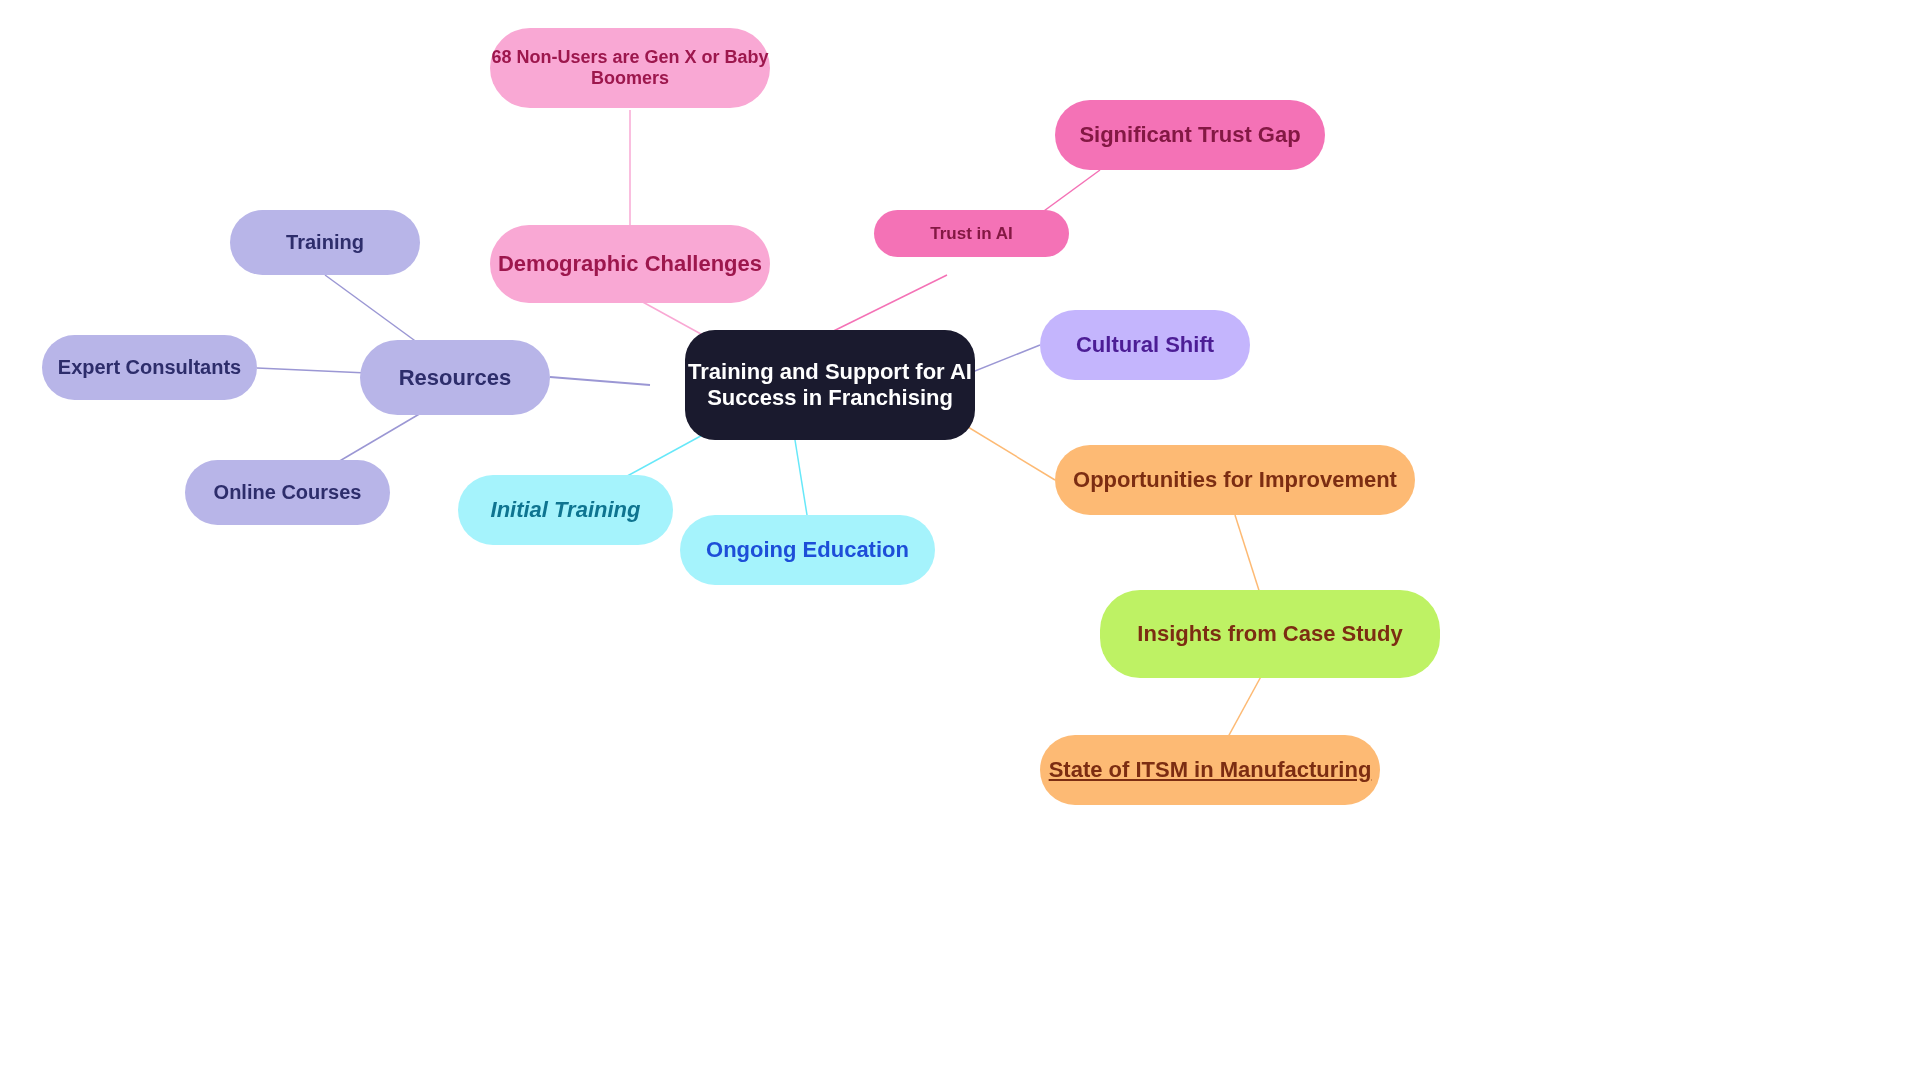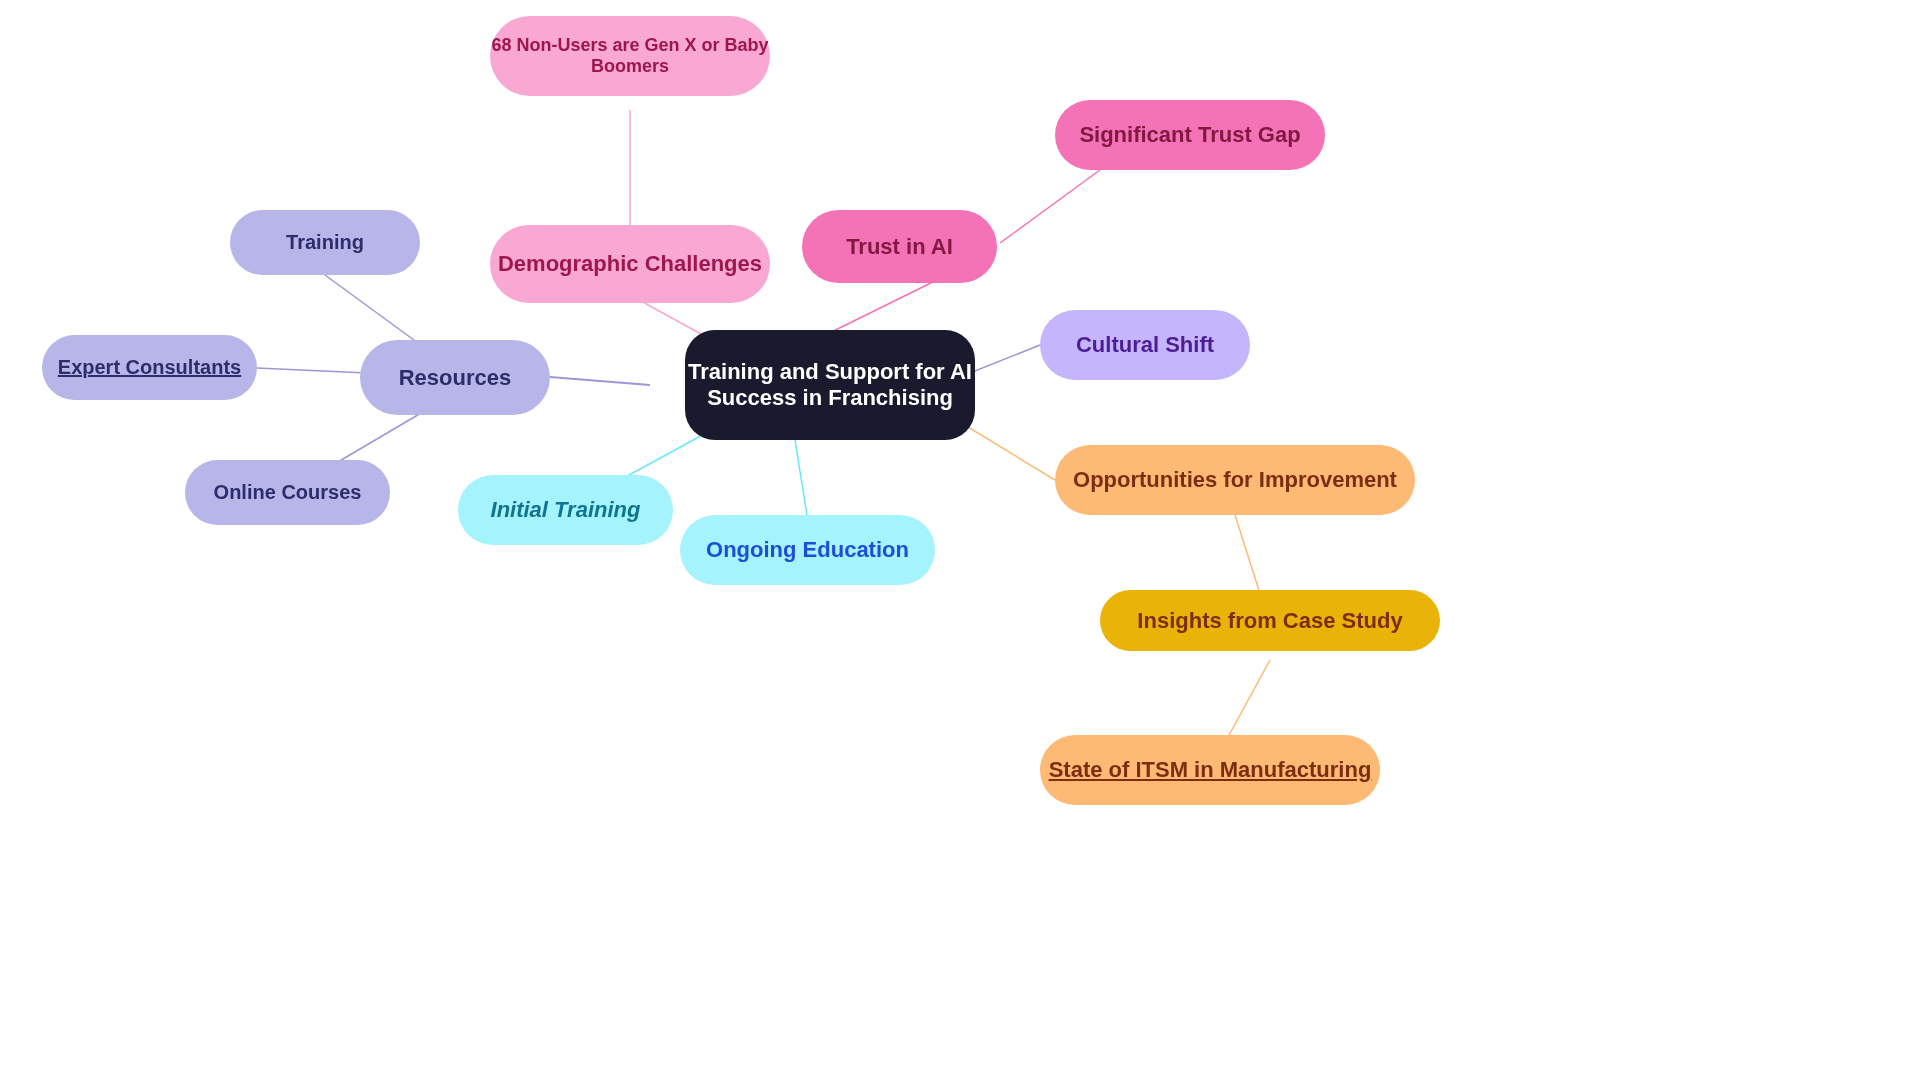--- a/index.html
+++ b/index.html
@@ -62,21 +62,20 @@
     }
     
     .node-expert {
       background: #b8b5e8;
       color: #2d2d6b;
       font-size: 20px;
       width: 215px;
       height: 65px;
       left: 42px;
       top: 335px;
-      text-decoration: underline;
     }
     
     .node-online {
       background: #b8b5e8;
       color: #2d2d6b;
       font-size: 20px;
       width: 205px;
       height: 65px;
       left: 185px;
       top: 460px;
@@ -92,30 +91,30 @@
       top: 225px;
     }
     
     .node-nonusers {
       background: #f9a8d4;
       color: #9d174d;
       font-size: 18px;
       width: 280px;
       height: 80px;
       left: 490px;
-      top: 16px;
+      top: 28px;
     }
     
     .node-trust {
       background: #f472b6;
       color: #831843;
-      font-size: 22px;
+      font-size: 17px;
       width: 195px;
-      height: 73px;
-      left: 802px;
+      height: 47px;
+      left: 874px;
       top: 210px;
     }
     
     .node-trustgap {
       background: #f472b6;
       color: #831843;
       font-size: 22px;
       width: 270px;
       height: 70px;
       left: 1055px;
@@ -157,25 +156,25 @@
       background: #fdba74;
       color: #7c2d12;
       font-size: 22px;
       width: 360px;
       height: 70px;
       left: 1055px;
       top: 445px;
     }
     
     .node-insights {
-      background: #eab308;
+      background: #bef264;
       color: #7c2d12;
       font-size: 22px;
       width: 340px;
-      height: 61px;
+      height: 88px;
       left: 1100px;
       top: 590px;
     }
     
     .node-itsm {
       background: #fdba74;
       color: #7c2d12;
       font-size: 22px;
       width: 340px;
       height: 70px;

